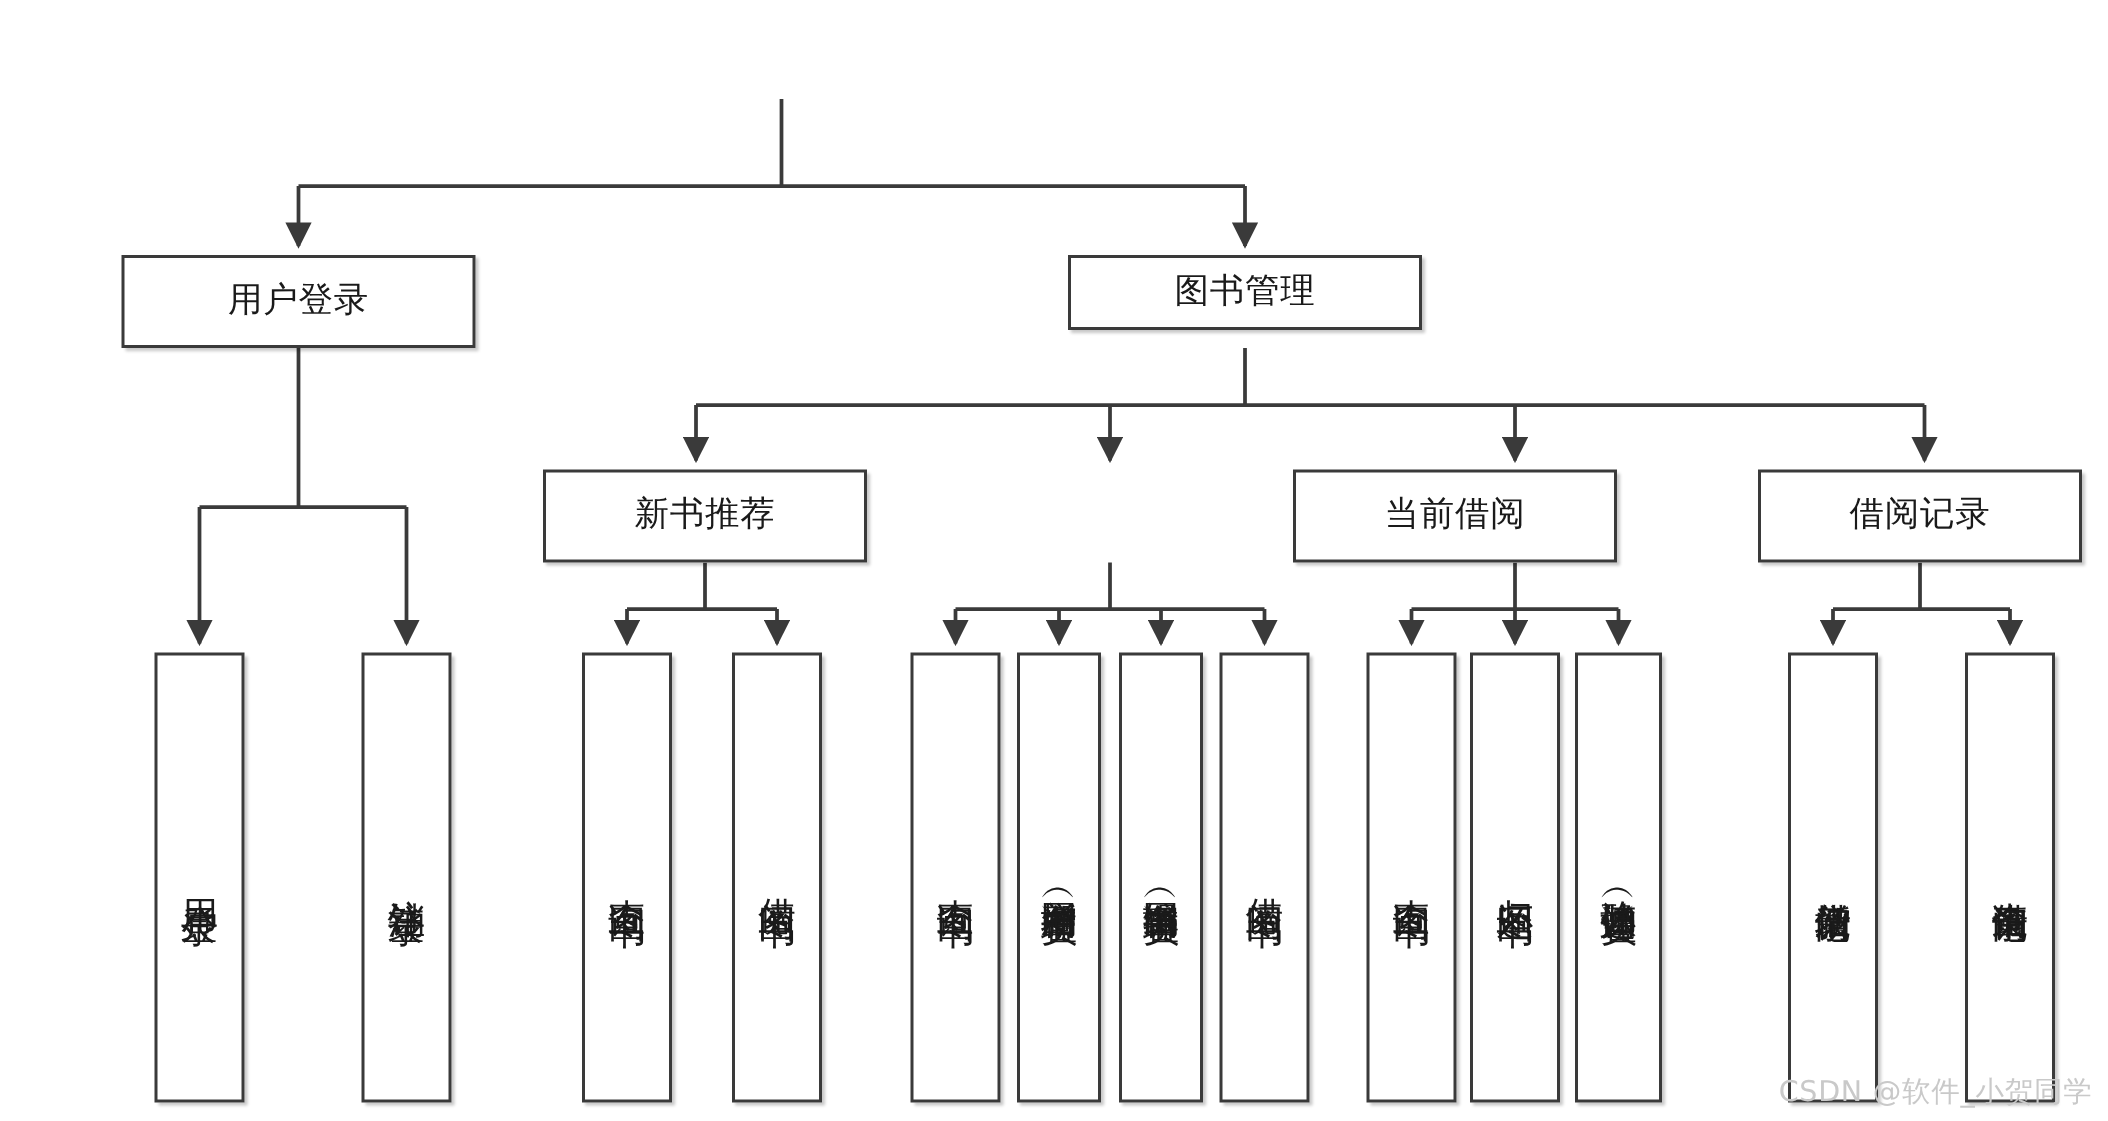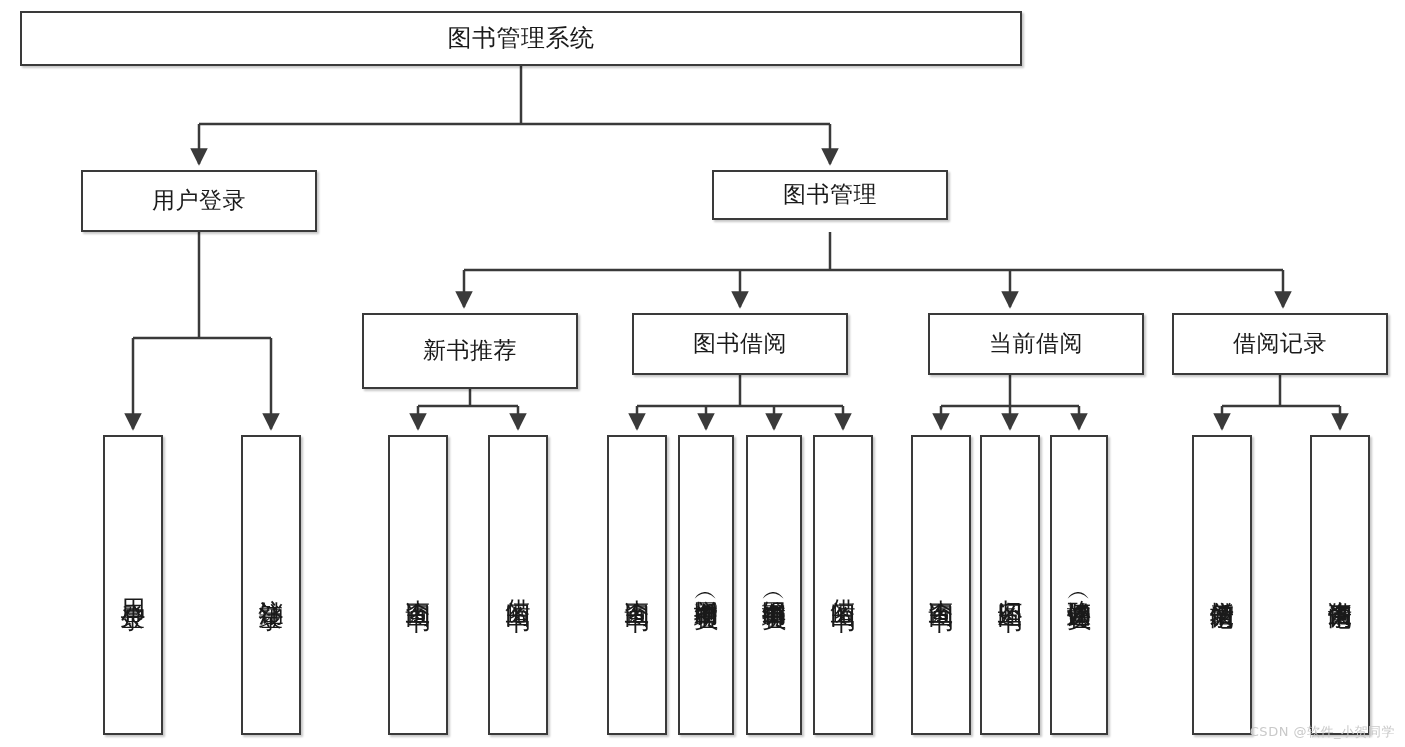--- a/index.html
+++ b/index.html
@@ -62,21 +62,21 @@
     white-space: nowrap;
   }
   .node.v.tall .lbl {
     font-size: 24px;
     letter-spacing: 1px;
   }
   #watermark {
     position: absolute;
     right: 10px;
     bottom: 6px;
-    font-size: 13px;
+    font-size: 19px;
     color: #c9c9c9;
     letter-spacing: 0.5px;
     white-space: nowrap;
     font-family: "DejaVu Sans", "Liberation Sans", sans-serif;
   }
 </style>
 </head>
 <body>
 
 <div id="canvas">
@@ -129,38 +129,32 @@
       <path d="M 1010 406 L 1010 429" marker-end="url(#arrow)"></path>
       <path d="M 1079 406 L 1079 429" marker-end="url(#arrow)"></path>
 
       <path d="M 1280 375 L 1280 406"></path>
       <path d="M 1222 406 L 1340 406"></path>
       <path d="M 1222 406 L 1222 429" marker-end="url(#arrow)"></path>
       <path d="M 1340 406 L 1340 429" marker-end="url(#arrow)"></path>
     </g>
   </svg>
 
-  <div class="node h root" style="left:20px; top:11px; width:1002px; height:55px;">
-    <span class="lbl">图书管理系统</span>
-  </div>
 
   <div class="node h" style="left:81px; top:170px; width:236px; height:62px;">
     <span class="lbl">用户登录</span>
   </div>
   <div class="node h" style="left:712px; top:170px; width:236px; height:50px;">
     <span class="lbl">图书管理</span>
   </div>
 
-  <div class="node h" style="left:362px; top:313px; width:216px; height:76px;justify-content:center;">
+  <div class="node h" style="left:362px; top:313px; width:216px; height:62px;justify-content:center;">
     <span class="lbl">新书推荐</span>
   </div>
-  <div class="node h" style="left:632px; top:313px; width:216px; height:62px;">
-    <span class="lbl">图书借阅</span>
-  </div>
-  <div class="node h" style="left:928px; top:313px; width:216px; height:62px;justify-content:center;">
+  <div class="node h" style="left:862px; top:313px; width:216px; height:62px;justify-content:center;">
     <span class="lbl">当前借阅</span>
   </div>
   <div class="node h" style="left:1172px; top:313px; width:216px; height:62px;align-items:center;">
     <span class="lbl">借阅记录</span>
   </div>
 
   <div class="node v" style="left:103px; top:435px; width:60px; height:300px;">
     <span class="lbl">用户登录</span>
   </div>
   <div class="node v" style="left:241px; top:435px; width:60px; height:300px;">

